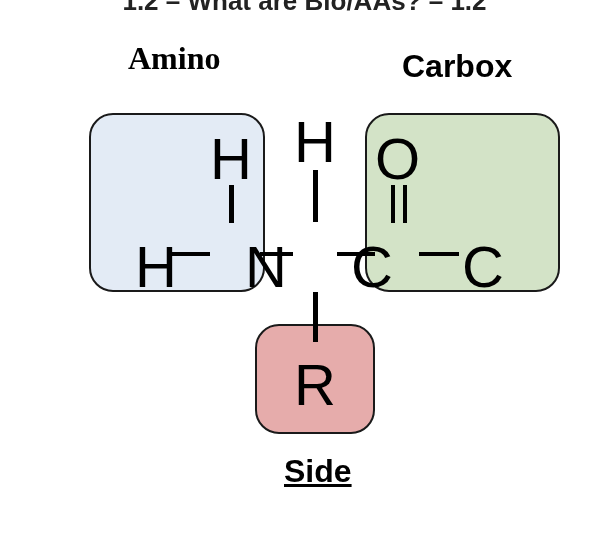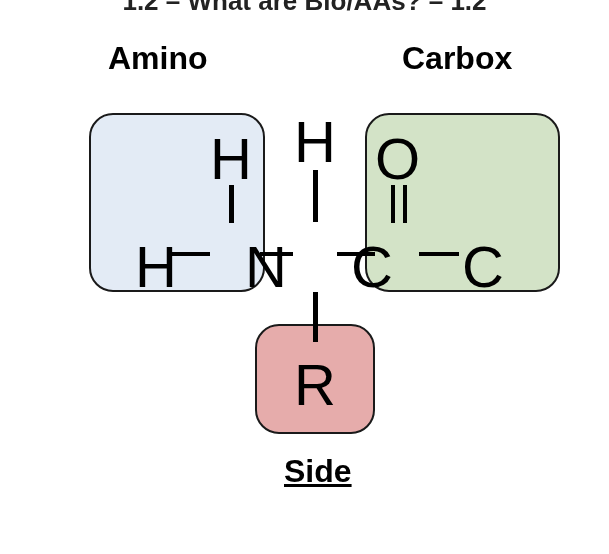--- a/index.html
+++ b/index.html
@@ -11,22 +11,22 @@
   .box { position: absolute; border: 2px solid #1a1a1a; border-radius: 24px; box-sizing: border-box; }
   .atom { position: absolute; font-size: 58px; line-height: 1; }
   .bond-h { position: absolute; height: 4px; background: #000; }
   .bond-v { position: absolute; width: 5px; background: #000; }
 </style>
 </head>
 <body>
 
 <div class="abs title">1.2 – What are Bio/AAs? – 1.2</div>
 
-<div class="abs label" style="left:108px; top:40px;">Amino</div>
-<div class="abs label" style="left:402px; top:40px;">Carbox</div>
+<div class="abs label" style="left:128px; top:40px;font-family:Liberation Serif, serif;">Amino</div>
+<div class="abs label" style="left:402px; top:48px;">Carbox</div>
 <div class="abs label" style="left:284px; top:453px;text-decoration:underline;">Side</div>
 
 <div class="box" style="left:89px; top:113px; width:176px; height:179px; background:#e3ebf5;"></div>
 <div class="box" style="left:365px; top:113px; width:195px; height:179px; background:#d3e3c7;"></div>
 <div class="box" style="left:255px; top:324px; width:120px; height:110px; background:#e6acab;"></div>
 
 <div class="atom" style="left:210px; top:130px;">H</div>
 <div class="bond-v" style="left:229px; top:185px; height:38px;"></div>
 <div class="atom" style="left:135px; top:238px;">H</div>
 <div class="bond-h" style="left:170px; top:252px; width:40px;"></div>

